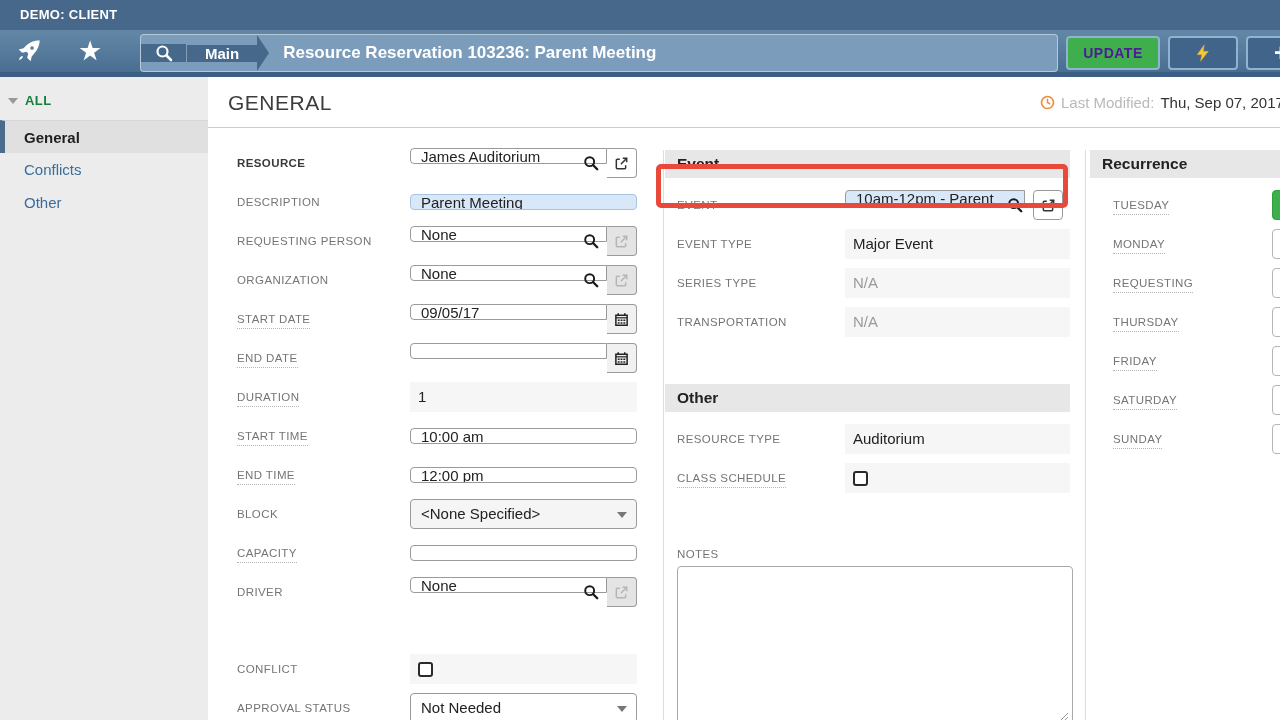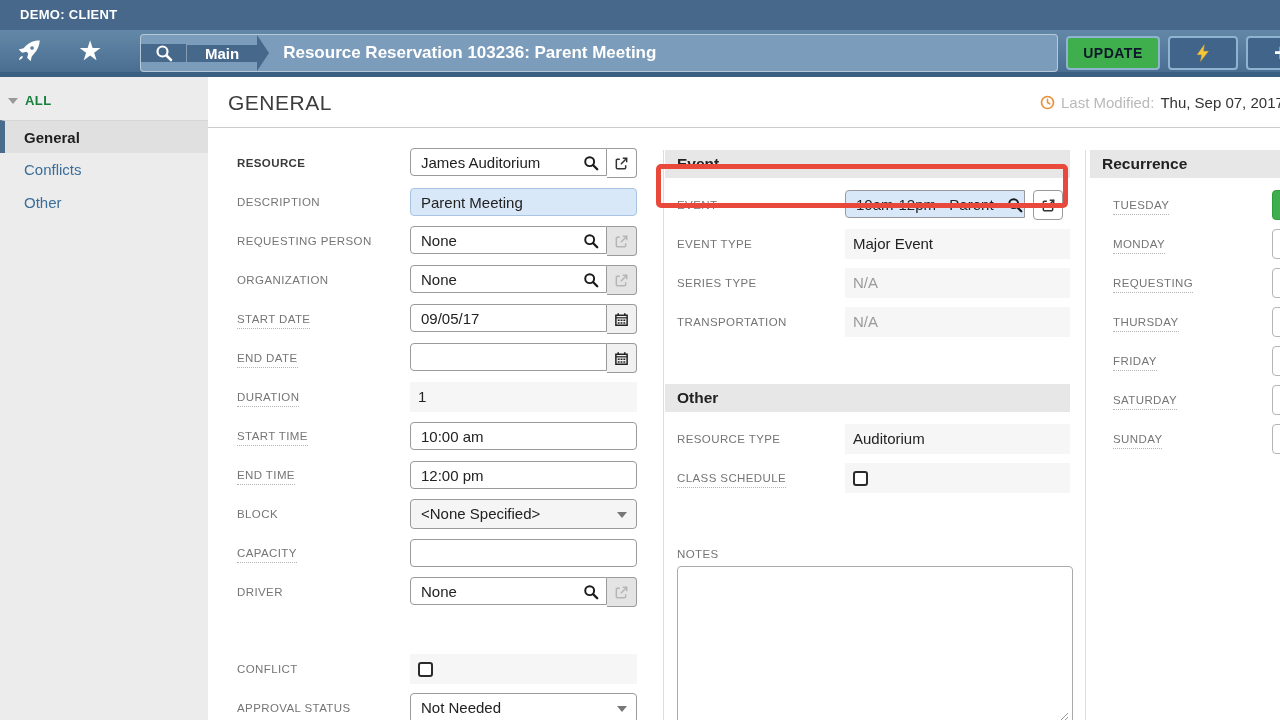--- a/index.html
+++ b/index.html
@@ -20,21 +20,21 @@
   .pill .seg-search { width:46px; background:#45688b; display:flex; align-items:center; justify-content:center;
           border-right:1px solid rgba(255,255,255,.35); cursor:pointer; }
   .pill .seg-main { background:#45688b; color:#fff; font-weight:bold; font-size:15px;
           display:flex; align-items:center; padding:0 18px; cursor:pointer; }
   .pill .seg-arrow { width:0; height:0; border-top:18px solid transparent; border-bottom:18px solid transparent;
           border-left:12px solid #45688b; }
   .pill .seg-title { color:#fff; font-weight:bold; font-size:17px; display:flex; align-items:center;
           padding-left:14px; white-space:nowrap; overflow:hidden; }
   .topbtn { position:absolute; top:6px; height:34px; border-radius:4px; border:2px solid #8fb3d1;
           display:flex; align-items:center; justify-content:center; cursor:pointer; }
-  .btn-update { left:1066px; width:94px; background:#3fae4c; color:#0f172a; font-weight:bold; font-size:14px; letter-spacing:.5px; }
+  .btn-update { left:1066px; width:94px; background:#3fae4c; color:#4c1d95; font-weight:bold; font-size:14px; letter-spacing:.5px; }
   .btn-bolt   { left:1168px; width:70px; background:#40648a; }
   .btn-plus   { left:1246px; width:70px; background:#40648a; color:#fff; font-size:24px; font-weight:bold; }
 
   
   .sidebar { position:absolute; top:77px; left:0; width:208px; height:643px; background:#ececec; }
   .side-group { display:flex; align-items:center; gap:7px; padding:16px 0 12px 8px;
           color:#15803d; font-weight:bold; font-size:13px; letter-spacing:.4px; cursor:pointer; }
   .caret-down { width:0; height:0; border-left:5px solid transparent; border-right:5px solid transparent;
           border-top:6px solid #999; }
   .side-item { height:33px; line-height:33px; padding-left:24px; font-size:15px; color:#3a6d99; cursor:pointer; }
@@ -58,21 +58,21 @@
   .col-right { left:1085px; width:195px; padding:22px 0 0 5px; }
 
   .row { display:flex; align-items:center; height:30px; margin-bottom:9px; position:relative; }
   .lbl { font-size:11.5px; color:#757575; letter-spacing:.4px; }
   .lbl.strong { font-weight:bold; color:#3a3a3a; }
   .lbl.tip span { border-bottom:1px dotted #b5b5b5; padding-bottom:3px; }
   .col-left .lbl { width:173px; flex-shrink:0; }
   .col-mid  .lbl { width:168px; flex-shrink:0; }
 
   .field { display:flex; align-items:stretch; height:30px; }
-  input.txt { height:28px; border:1px solid #9a9a9a; border-radius:4px; font-family:inherit;
+  input.txt { height:16px; border:1px solid #9a9a9a; border-radius:4px; font-family:inherit;
           font-size:15px; color:#222; padding:0 10px; width:227px; outline:none; background:#fff; }
   input.txt.hl { background:#d9e8f8; border-color:#a8c4e0; }
   .lookup { position:relative; display:flex; }
   .lookup input.txt { width:197px; border-radius:4px 0 0 4px; padding-right:30px; }
   .lookup .mag { position:absolute; right:38px; top:7px; pointer-events:auto; cursor:pointer; }
   .sqbtn { width:30px; height:30px; border:1px solid #9a9a9a; border-left:none; border-radius:0 4px 4px 0;
           display:flex; align-items:center; justify-content:center; background:#fff; color:#333; cursor:pointer; }
   .sqbtn.disabled { background:#e4e4e4; color:#b5b5b5; cursor:default; }
   .sqbtn.cal { background:#f1f1f1; }
 

